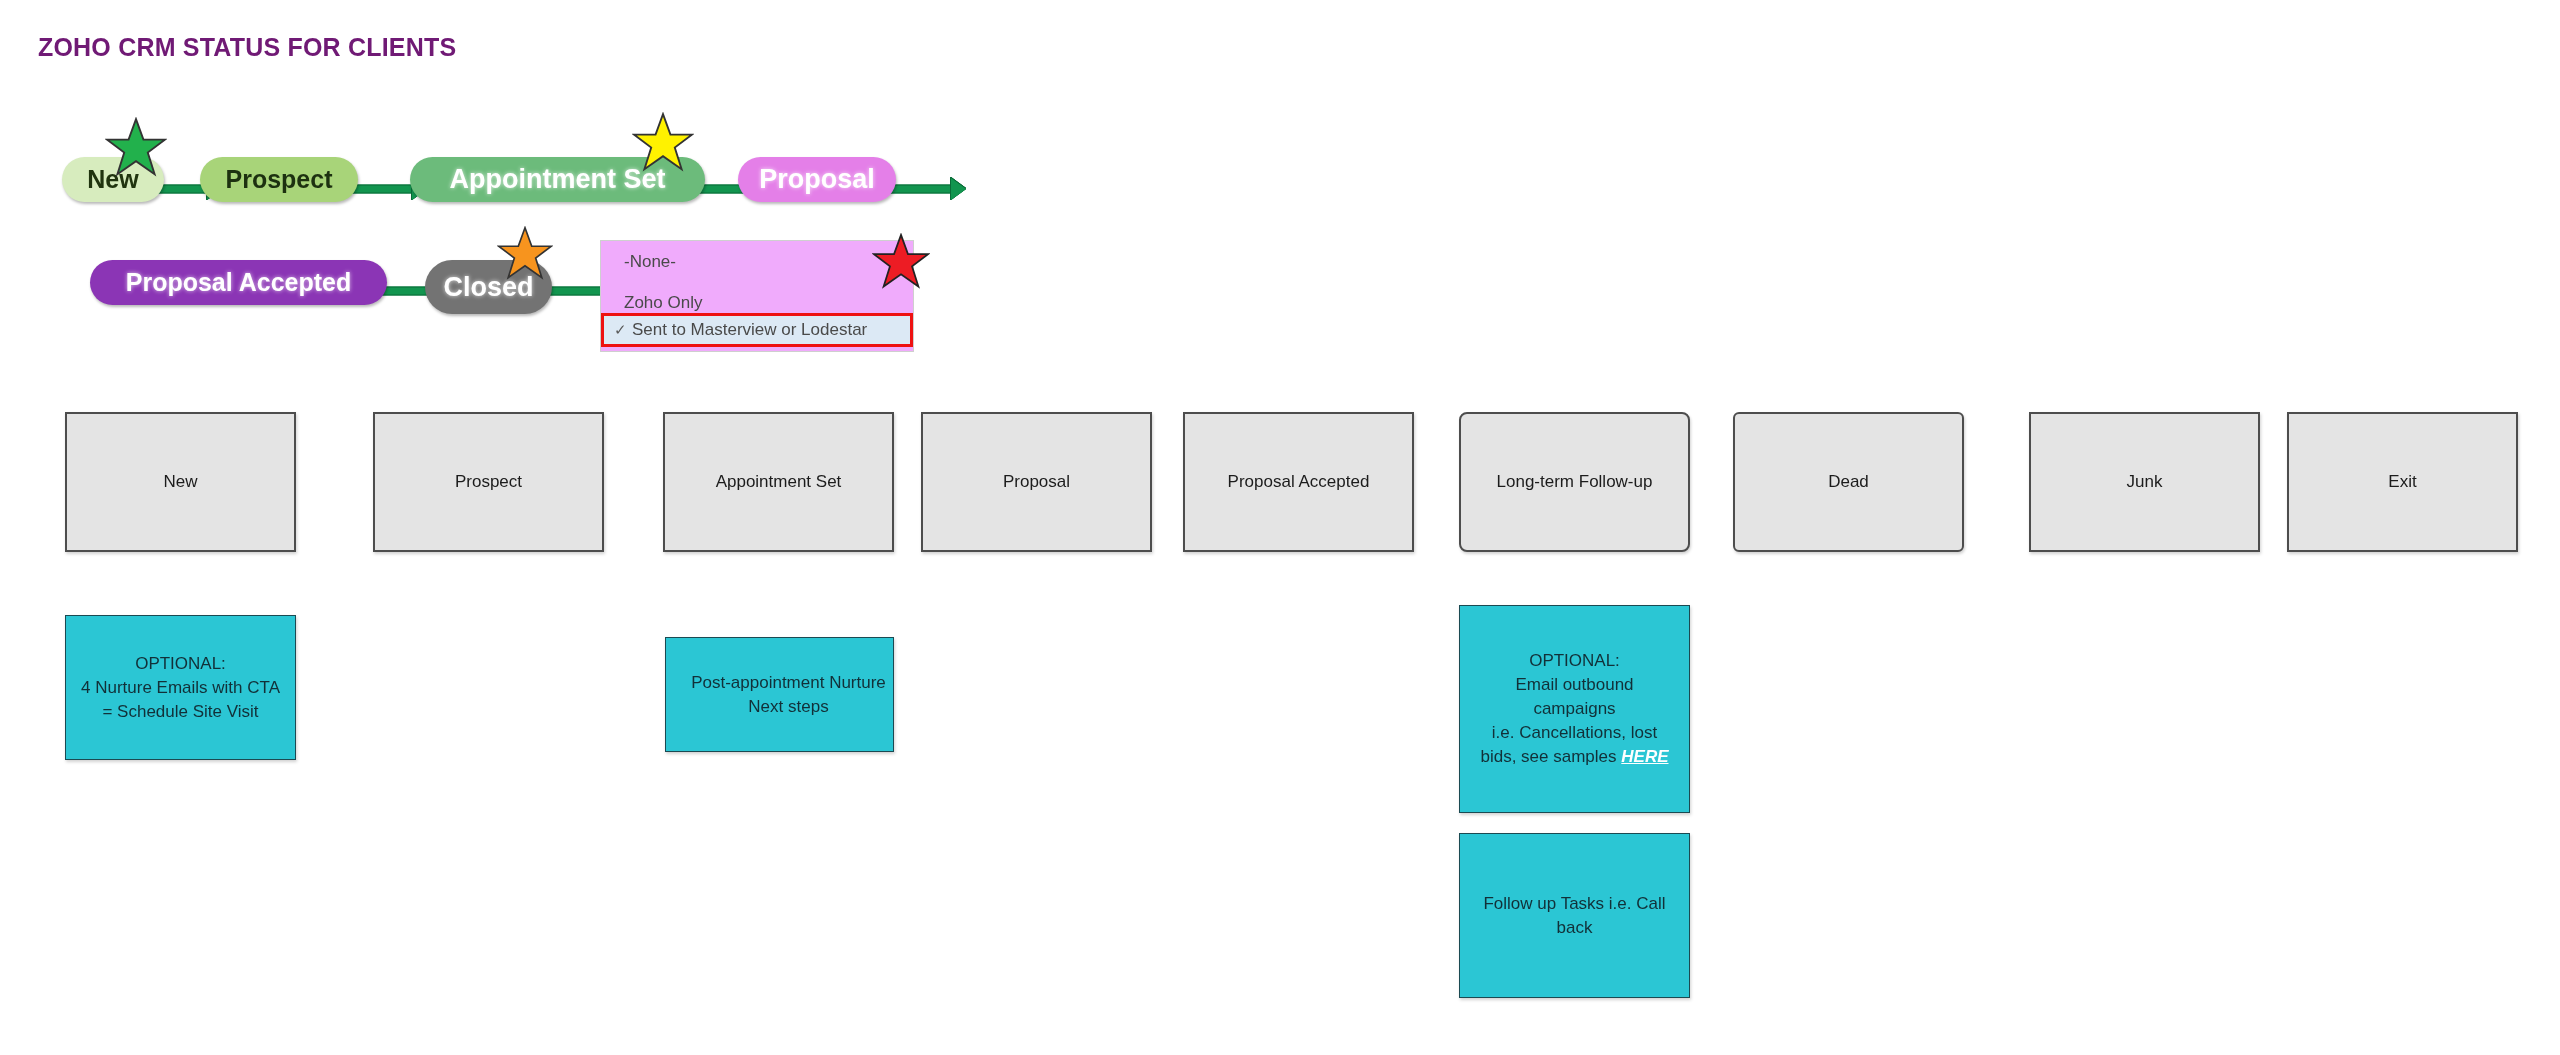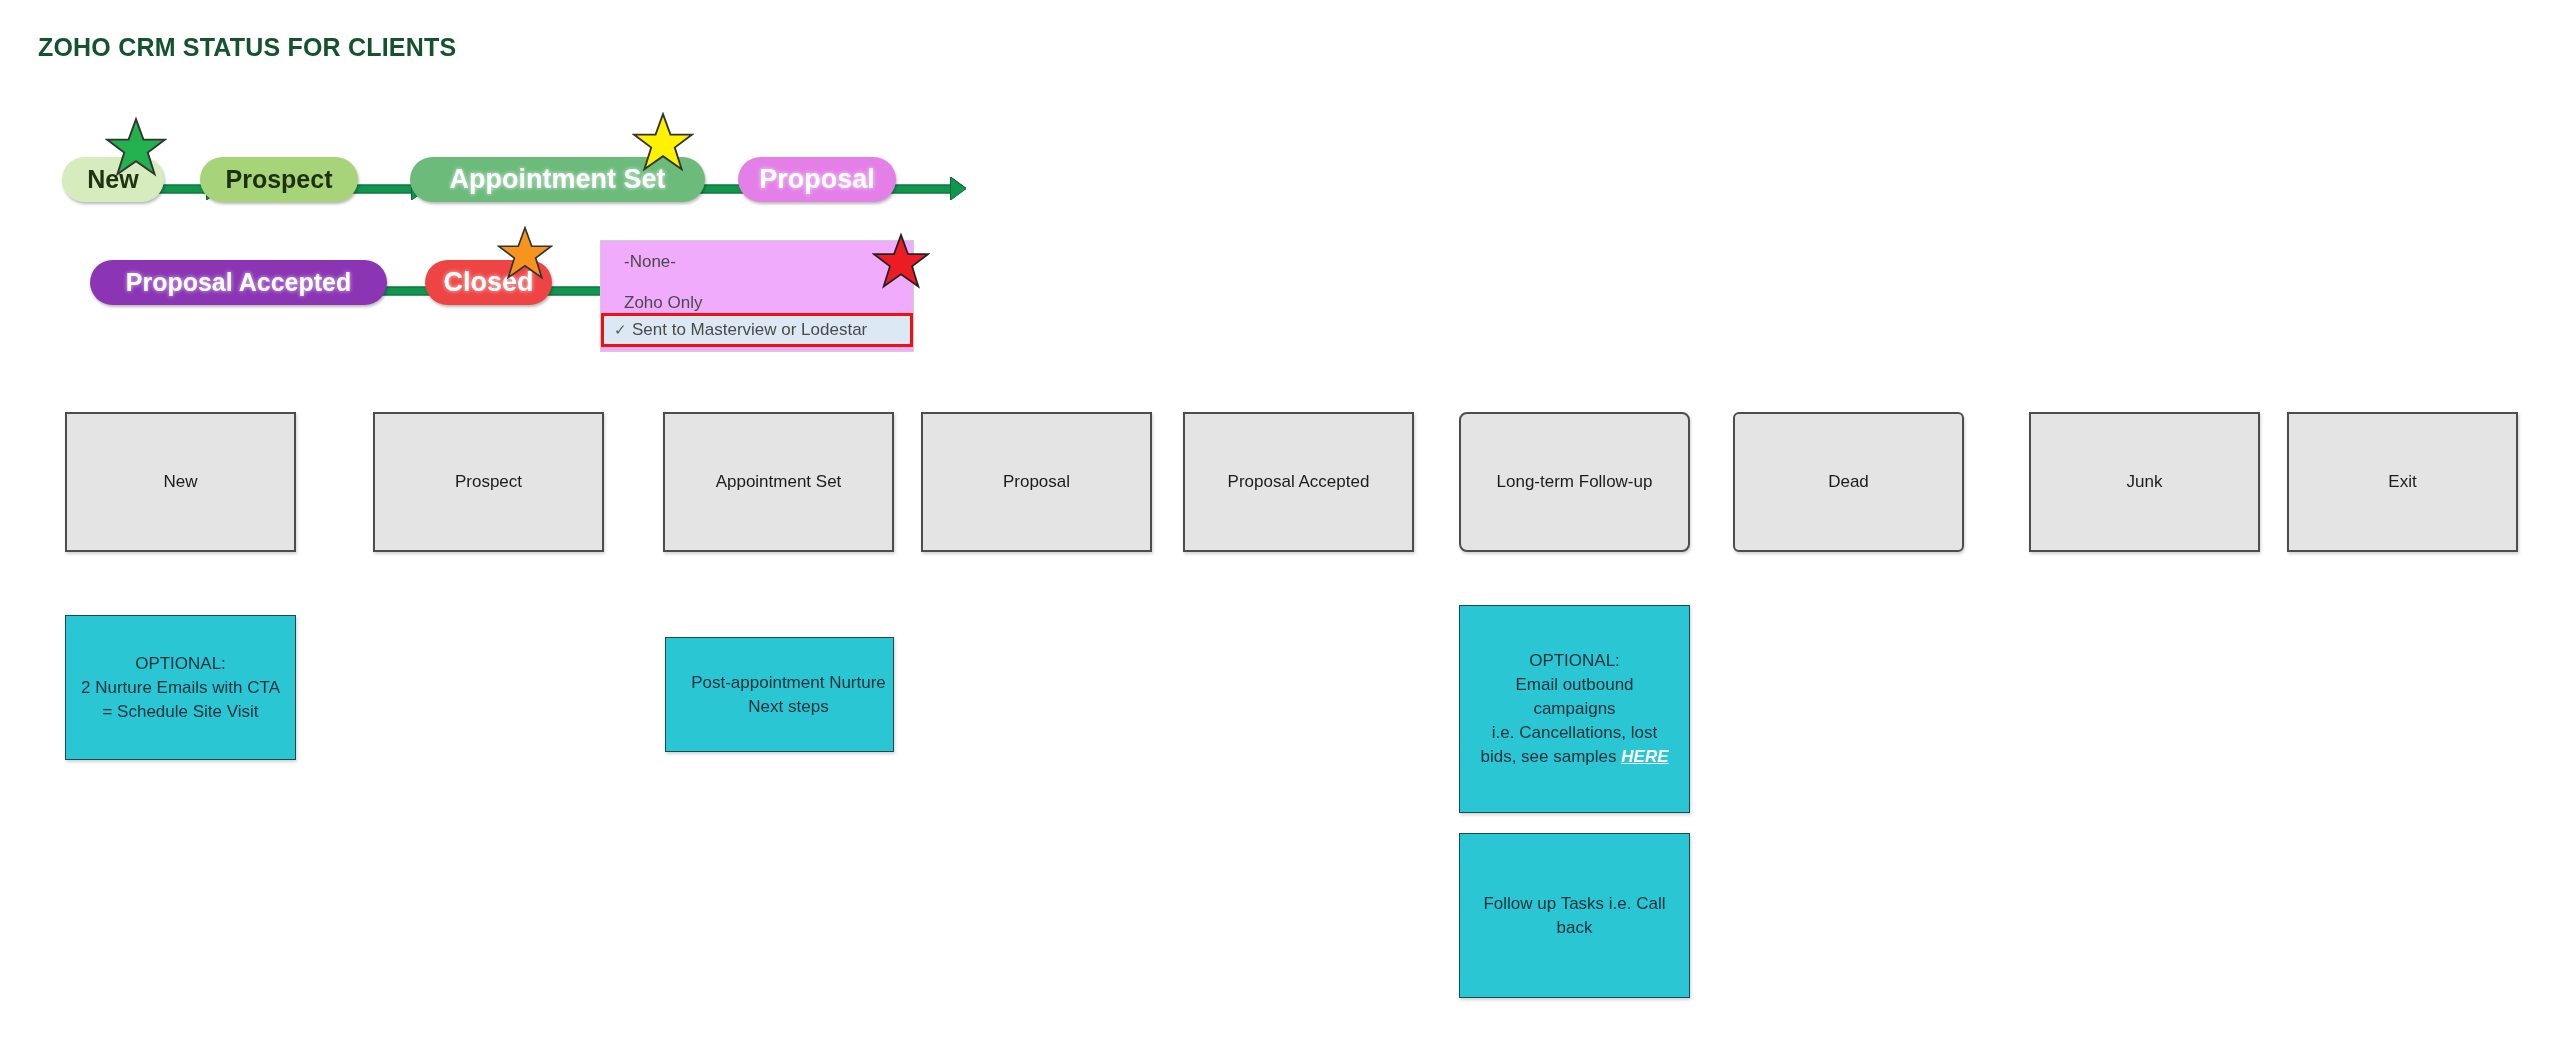--- a/index.html
+++ b/index.html
@@ -16,21 +16,21 @@
   }
 
   
   #page-title {
     position: absolute;
     left: 38px;
     top: 33px;
     font-size: 25px;
     font-weight: bold;
     letter-spacing: 0.2px;
-    color: #14532d;
+    color: #701a75;
     white-space: nowrap;
   }
 
   
   #pipeline {
     position: absolute;
     left: 0;
     top: 0;
     width: 1000px;
     height: 380px;
@@ -203,21 +203,21 @@
   </div>
   <div class="arrow" style="left:528px; top:280px; width:88px; height:22px;">
     <div class="shaft" style="width:76px;"></div>
       <div class="head"></div>
   </div>
 
   <div class="pill" style="left:90px; top:260px; width:297px; height:45px; background:#8b35b5; color:#ffffff; font-size:25px; text-shadow:0 0 4px rgba(255,255,255,0.7);">
     <span>Proposal Accepted</span>
   </div>
 
-  <div class="pill" style="left:425px; top:260px; width:127px; height:45px; background:#ef4444; color:#ffffff; font-size:27px; text-shadow:0 0 4px rgba(255,255,255,0.75);">
+  <div class="pill" style="left:425px; top:260px; width:127px; height:54px; background:#737373; color:#ffffff; font-size:27px; text-shadow:0 0 4px rgba(255,255,255,0.75);">
     <span>Closed</span>
   </div>
 
   <div class="star" style="left:105px; top:117px;">
     <svg width="62" height="60" viewBox="0 0 100 96">
       <polygon points="50,3 62,36 97,36 69,57 80,92 50,71 20,92 31,57 3,36 38,36" fill="#22b14c" stroke="#333333" stroke-width="3"></polygon>
     </svg>
   </div>
 
   <div class="star" style="left:632px; top:112px;">
@@ -276,21 +276,21 @@
 <div class="gray-box" style="left:2029px; top:412px; width:231px; height:140px;">
   <span>Junk</span>
 </div>
 <div class="gray-box" style="left:2287px; top:412px; width:231px; height:140px;">
   <span>Exit</span>
 </div>
 
 <div class="cyan-box" style="left:65px; top:615px; width:231px; height:145px;">
   <div class="inner">
     <div>OPTIONAL:</div>
-    <div>2 Nurture Emails with CTA</div>
+    <div>4 Nurture Emails with CTA</div>
     <div>= Schedule Site Visit</div>
   </div>
 </div>
 
 <div class="cyan-box" style="left:665px; top:637px; width:229px; height:115px;padding-left:24px;">
   <div class="inner">
     <div>Post-appointment Nurture</div>
     <div>Next steps</div>
   </div>
 </div>

